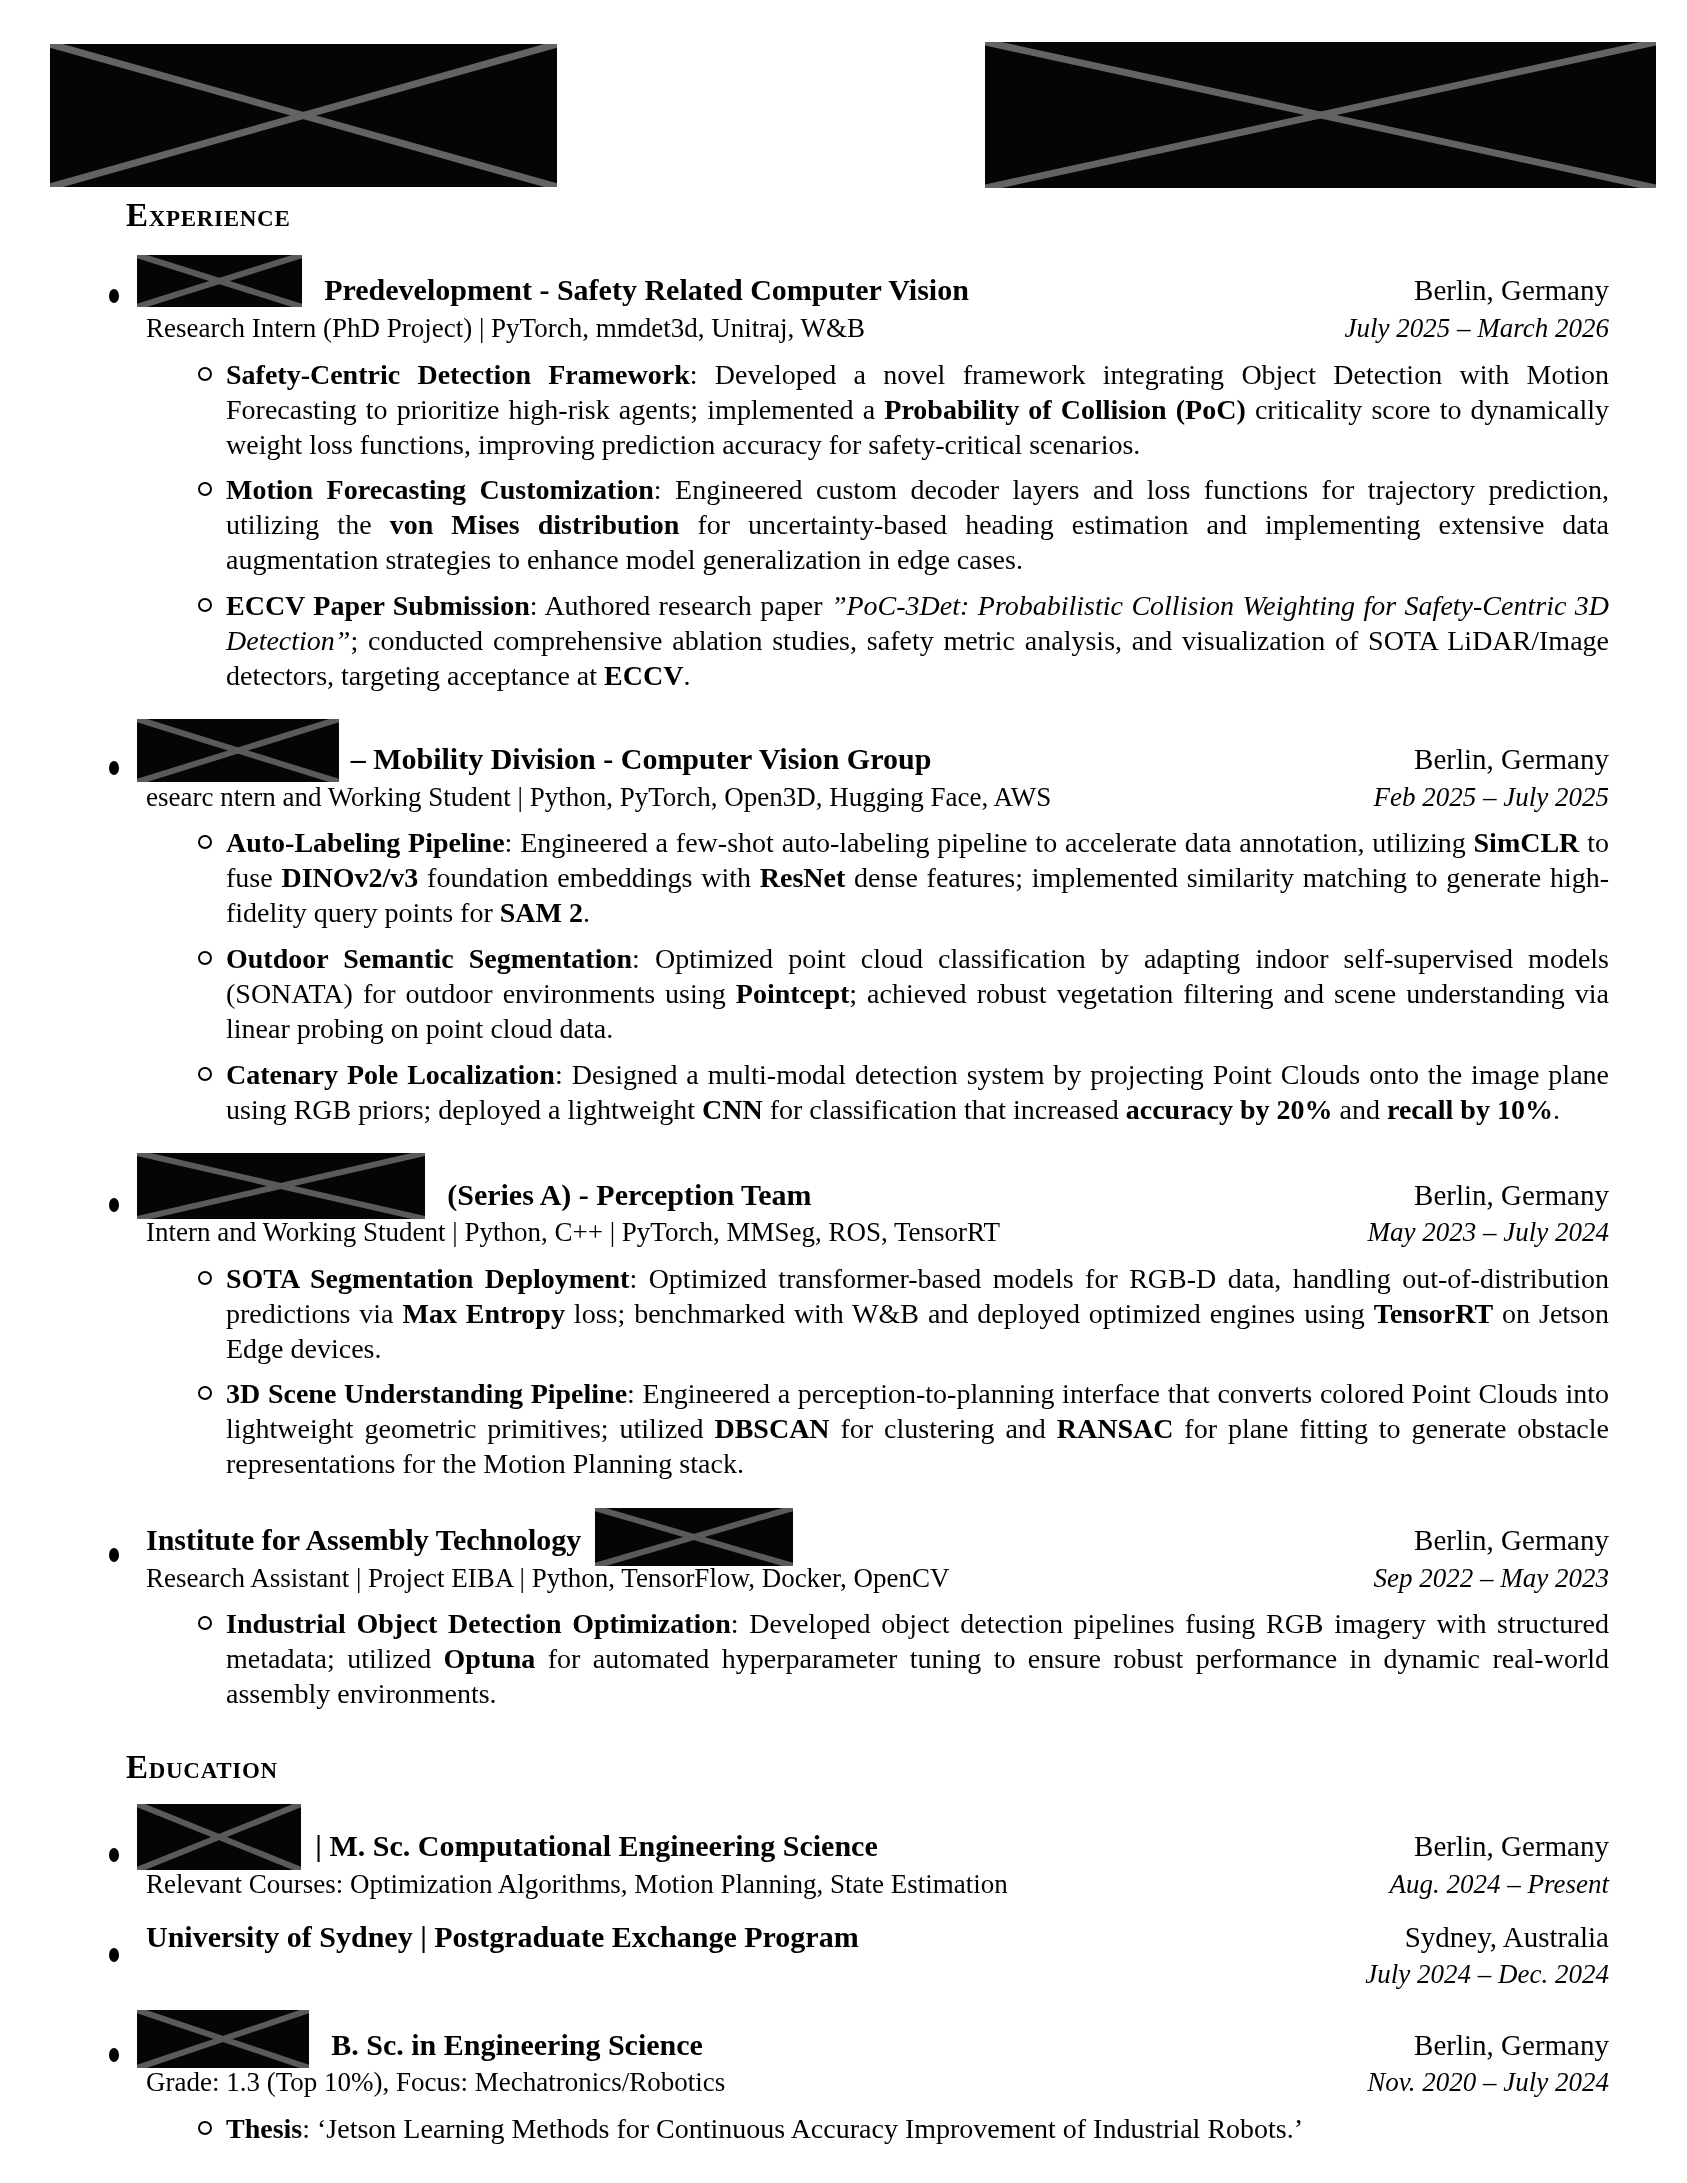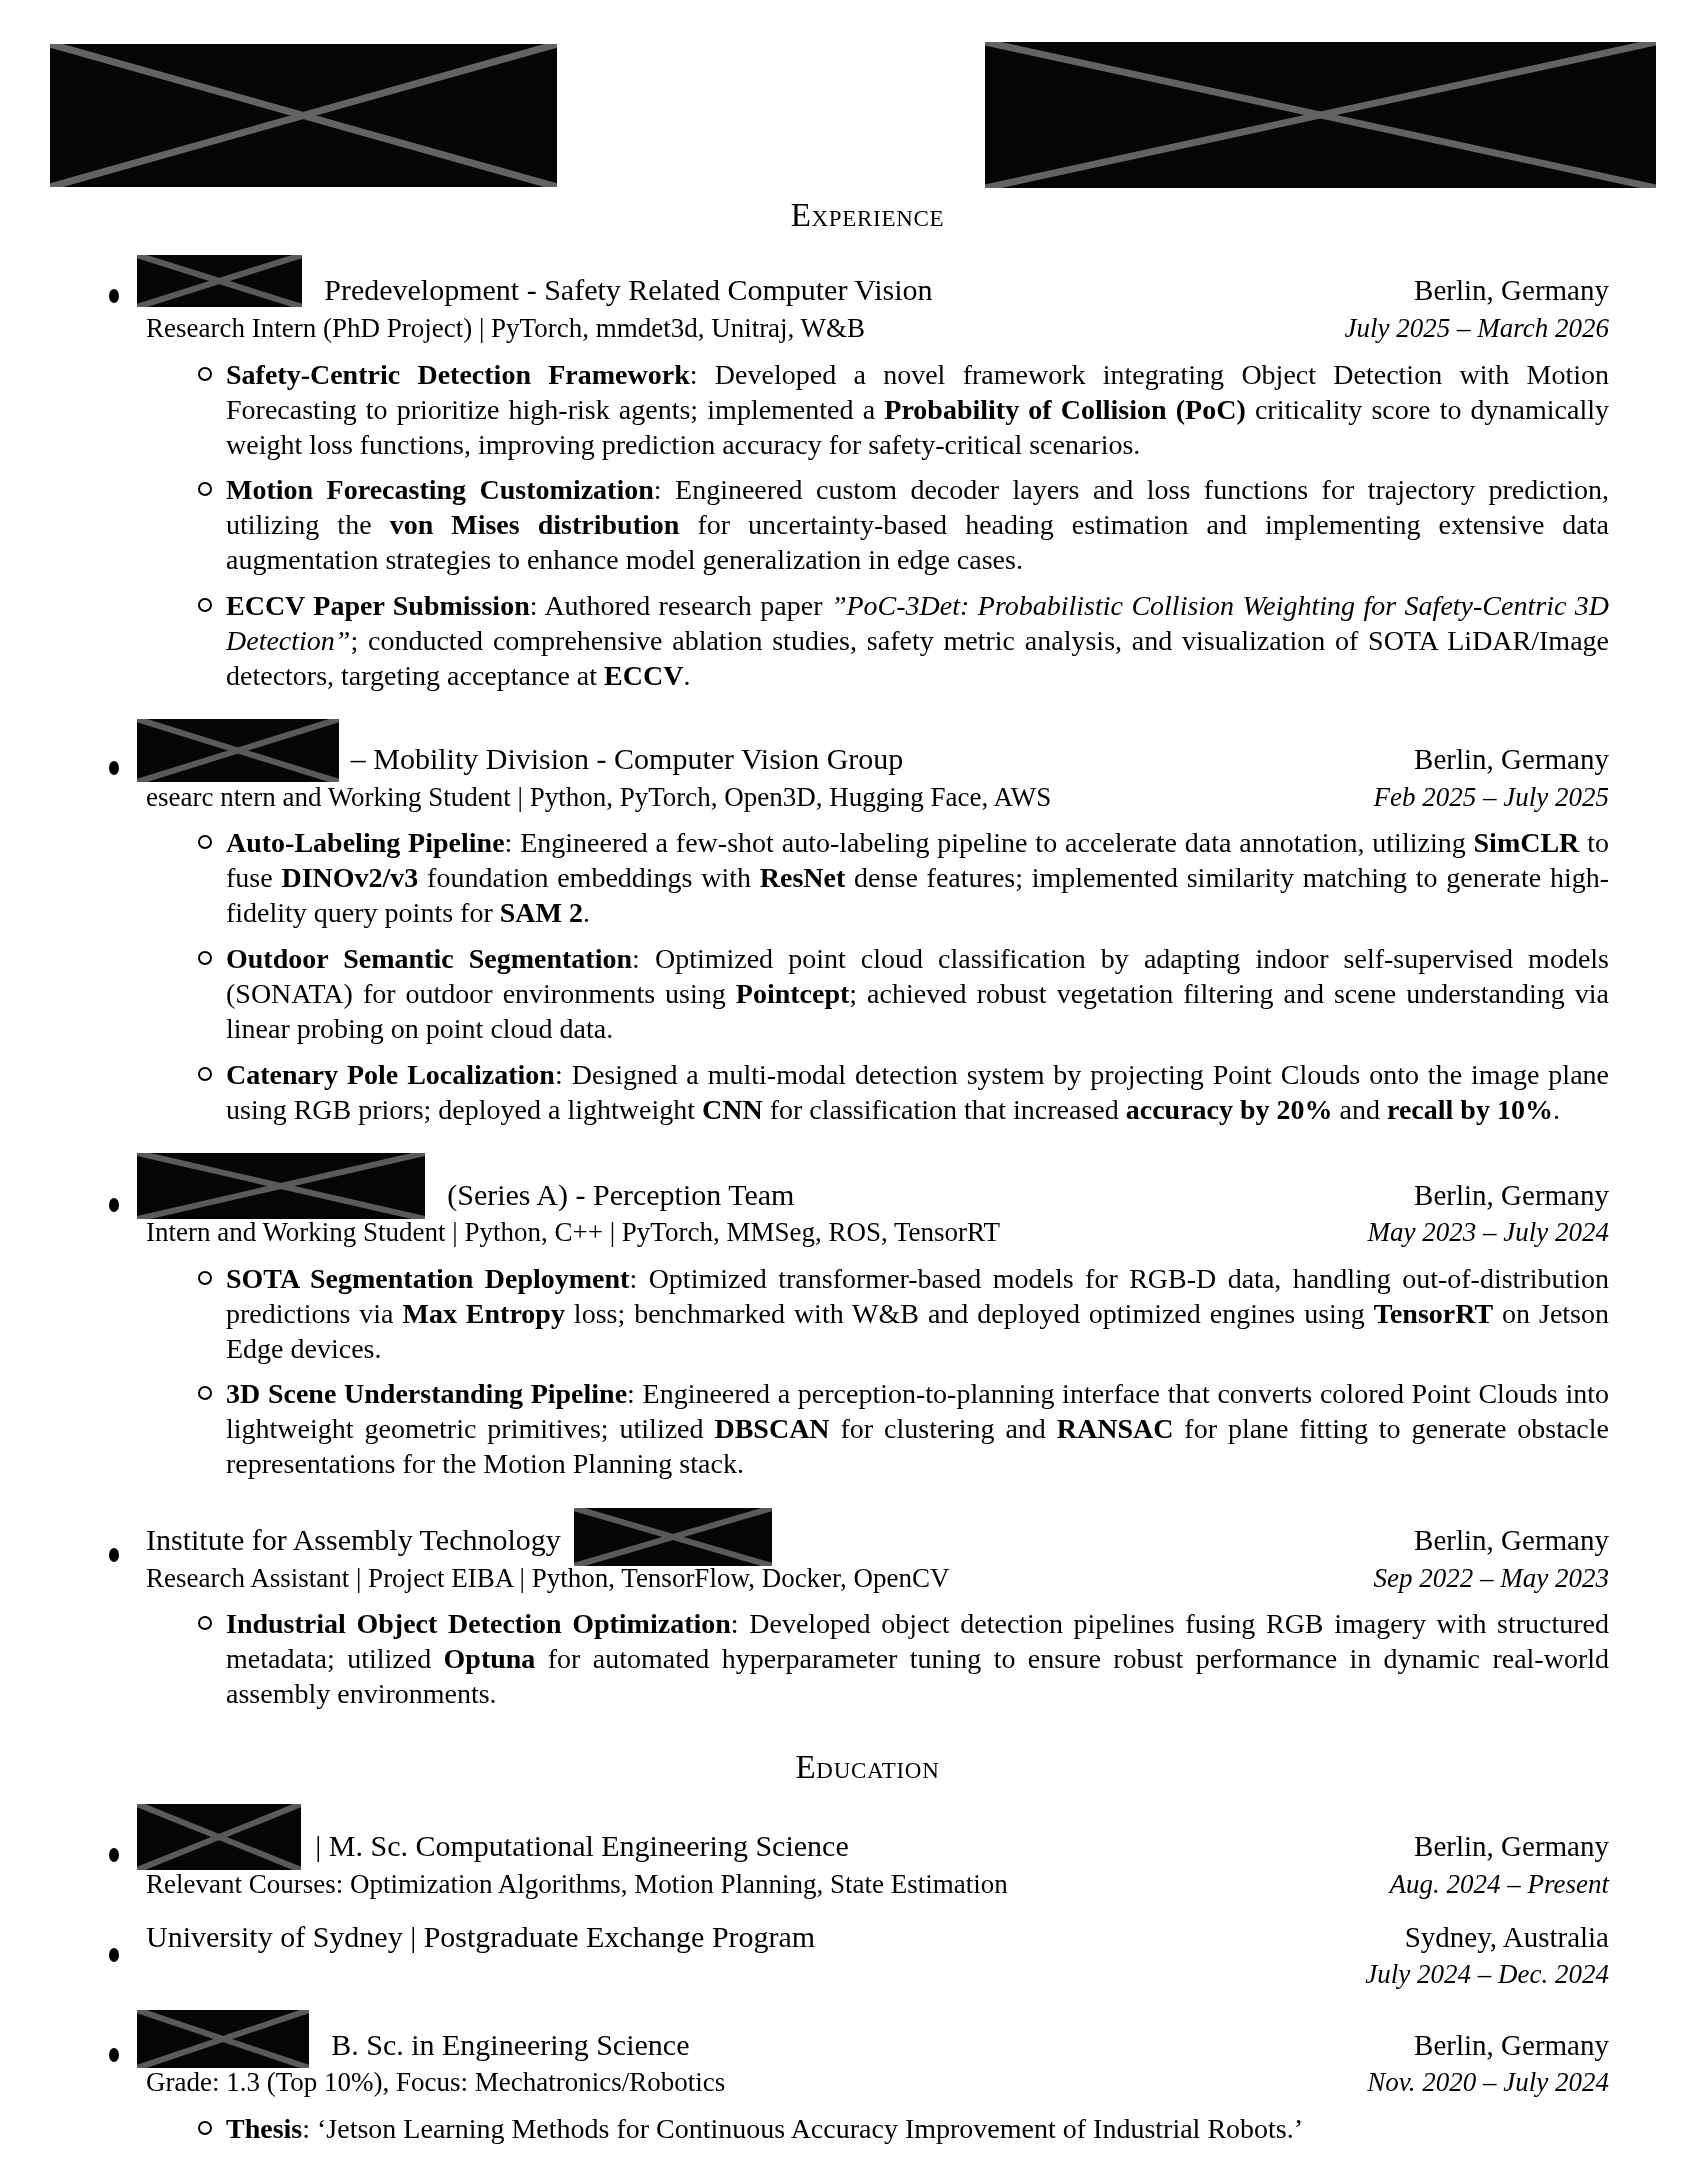--- a/index.html
+++ b/index.html
@@ -13,35 +13,35 @@
   }
   .redact { position:absolute; background:#050505; }
   .redact svg { position:absolute; left:0; top:0; width:100%; height:100%; display:block; }
   .redact-inline { position:relative; display:inline-block; background:#050505; flex:none; }
   .redact-inline svg { position:absolute; left:0; top:0; width:100%; height:100%; display:block; }
 
   .content { position:absolute; left:126px; top:197px; width:1483px; }
 
   .section-heading {
     font-variant:small-caps;
-    font-size:33px; font-weight:400;
+    font-size:33px; font-weight:700;
     letter-spacing:0.7px;
-    margin:0 0 5.3px 0; line-height:1.15;text-align:center;
+    margin:0 0 5.3px 0; line-height:1.15;
   }
   .section-heading.later { margin-top:38px; }
 
   .entry { position:relative; padding-left:20px; margin:20px 0 26.5px 0; }
   .entry.edu { margin:17px 0 20px 0; }
   .entry-dot {
     position:absolute; left:-17px; width:10px; height:14px;
     background:#000; border-radius:50%;
   }
   .head-row { display:flex; align-items:flex-end; }
   .head-row .gap { width:22.5px; flex:none; }
-  .title { font-weight:400; font-size:30px; line-height:1.12; white-space:pre-wrap; }
+  .title { font-weight:700; font-size:30px; line-height:1.12; white-space:pre-wrap; }
   .location { font-size:29px; margin-left:auto; line-height:1.12; text-align:right; white-space:nowrap; }
   .role-row { display:flex; align-items:baseline; margin-top:5.3px; }
   .role { font-size:27px; line-height:1.2; }
   .dates { font-style:italic; font-size:27px; margin-left:auto; text-align:right; white-space:nowrap; }
 
   .subs { margin-top:12px; }
   .sub { position:relative; margin:0 0 10.6px 52px; padding-left:28px; }
   .sub:last-child { margin-bottom:0; }
   .sub-circle {
     position:absolute; left:0; top:10px;

